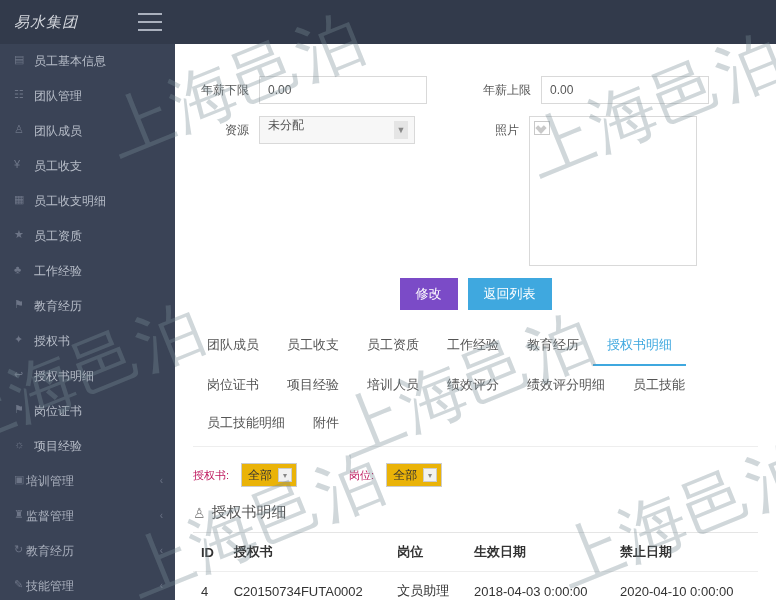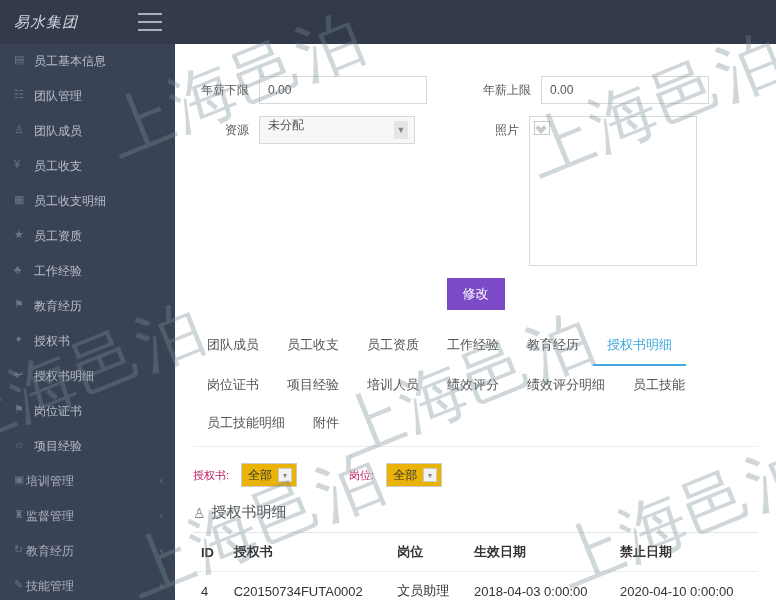--- a/index.html
+++ b/index.html
@@ -268,20 +268,21 @@
     <div class="form-col" style="margin-left:40px">
       <label class="fl">照片</label>
       <div class="photo-box">
         <div class="broken"></div>
       </div>
     </div>
   </div>
 
   <div class="btn-row">
     <button class="btn purple">修改</button>
+    <button class="btn blue">返回列表</button>
   </div>
 
   <div class="tabs" id="tabs">
       <div class="tab">团队成员</div>
       <div class="tab">员工收支</div>
       <div class="tab">员工资质</div>
       <div class="tab">工作经验</div>
       <div class="tab">教育经历</div>
       <div class="tab active">授权书明细</div>
       <div class="tab">岗位证书</div>

